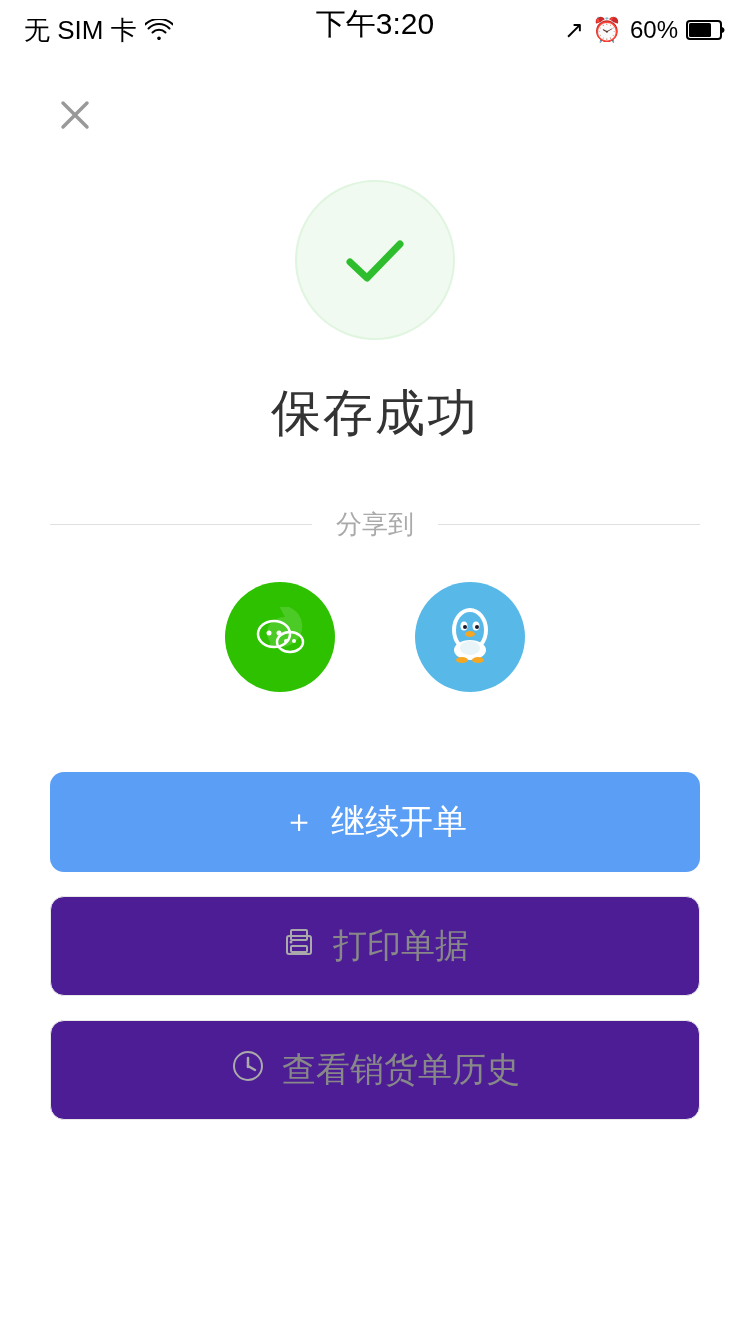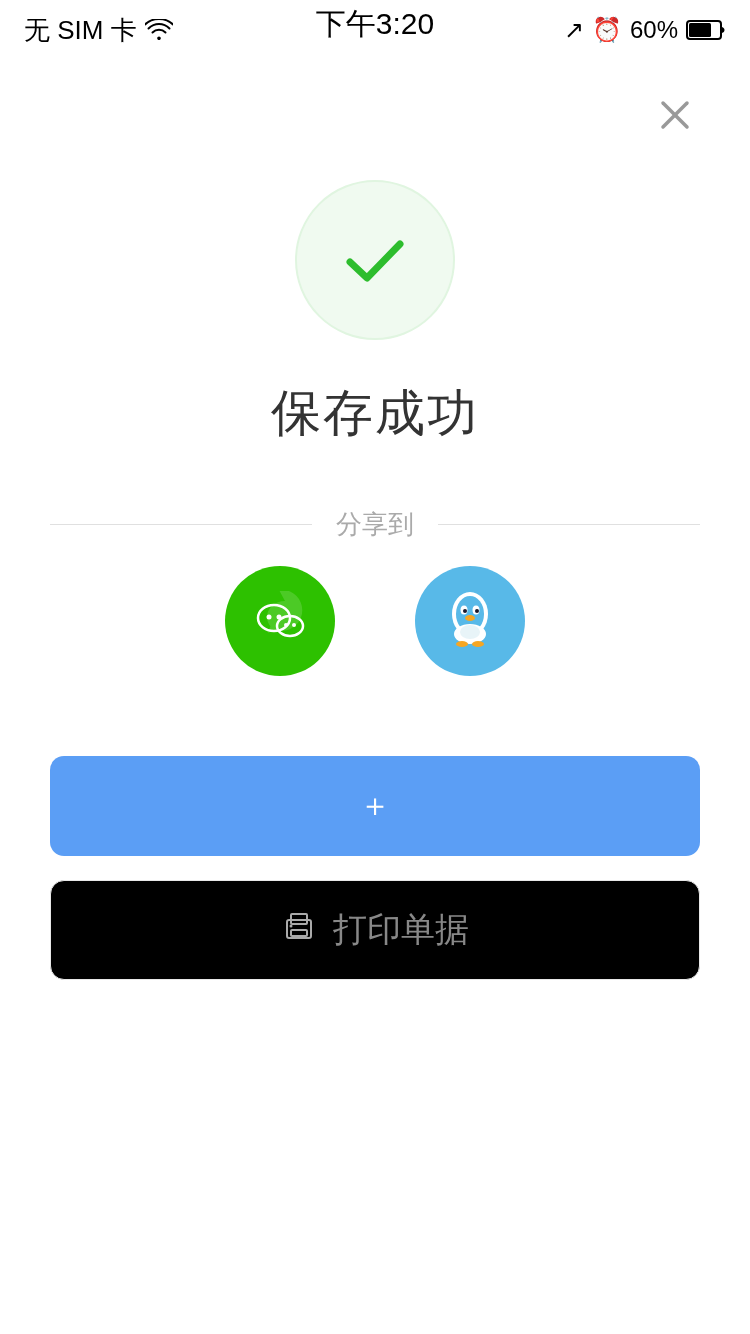--- a/index.html
+++ b/index.html
@@ -52,21 +52,21 @@
       width: 28px;
       height: 22px;
     }
 
     
     .content {
       width: 100%;
       padding: 30px 50px 0;
       display: flex;
       flex-direction: column;
-      align-items: flex-end;
+      align-items: flex-start;
     }
 
     
     .close-btn {
       width: 50px;
       height: 50px;
       display: flex;
       align-items: center;
       justify-content: center;
       cursor: pointer;
@@ -103,21 +103,21 @@
       font-weight: 400;
       color: #333333;
       letter-spacing: 2px;
     }
 
     
     .share-divider {
       width: 100%;
       display: flex;
       align-items: center;
-      margin-bottom: 24px;
+      margin-bottom: 40px;
       gap: 4px;
     }
     .divider-line {
       flex: 1;
       height: 1px;
       background: #e0e0e0;
     }
     .divider-label {
       font-size: 26px;
       color: #aaaaaa;
@@ -170,21 +170,21 @@
       cursor: pointer;
       border: none;
     }
 
     .btn-primary {
       background: #5B9EF5;
       color: #ffffff;
     }
 
     .btn-secondary {
-      background: #000000;
+      background: #4c1d95;
       color: #888888;
       border: 1px solid #e8e8e8;
     }
 
     .btn-icon {
       font-size: 32px;
     }
   </style>
 </head>
 <body>
@@ -276,29 +276,40 @@
 
         <ellipse cx="33" cy="46" rx="10" ry="7" fill="#e8f4f8"></ellipse>
       </svg>
     </div>
   </div>
 
   <div class="actions">
 
     <button class="action-btn btn-primary">
       <span class="btn-icon">＋</span>
+      <span>继续开单</span>
     </button>
 
     <button class="action-btn btn-secondary">
       <span class="btn-icon">
         <svg width="36" height="36" viewBox="0 0 36 36" fill="none" xmlns="http://www.w3.org/2000/svg">
           <rect x="6" y="12" width="24" height="18" rx="2" stroke="#aaaaaa" stroke-width="2" fill="none"></rect>
           <rect x="10" y="6" width="16" height="10" rx="1" stroke="#aaaaaa" stroke-width="2" fill="none"></rect>
           <rect x="10" y="22" width="16" height="6" rx="1" stroke="#aaaaaa" stroke-width="2" fill="none"></rect>
           <circle cx="10" cy="18" r="1.5" fill="#aaaaaa"></circle>
         </svg>
       </span>
       <span>打印单据</span>
     </button>
 
+    <button class="action-btn btn-secondary">
+      <span class="btn-icon">
+        <svg width="36" height="36" viewBox="0 0 36 36" fill="none" xmlns="http://www.w3.org/2000/svg">
+          <circle cx="18" cy="18" r="14" stroke="#aaaaaa" stroke-width="2" fill="none"></circle>
+          <line x1="18" y1="10" x2="18" y2="19" stroke="#aaaaaa" stroke-width="2.5" stroke-linecap="round"></line>
+          <line x1="18" y1="18" x2="25" y2="22" stroke="#aaaaaa" stroke-width="2.5" stroke-linecap="round"></line>
+        </svg>
+      </span>
+      <span>查看销货单历史</span>
+    </button>
   </div>
 
 </div>
 
 </body></html>

